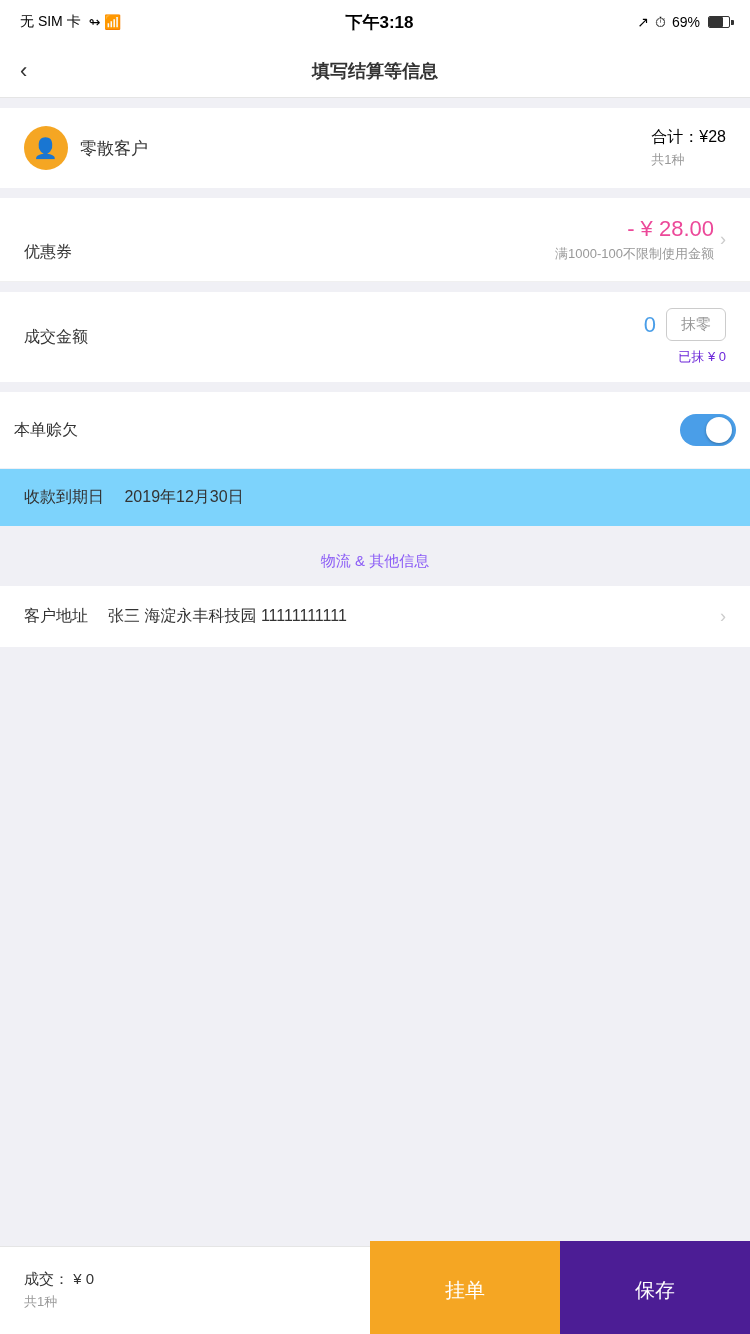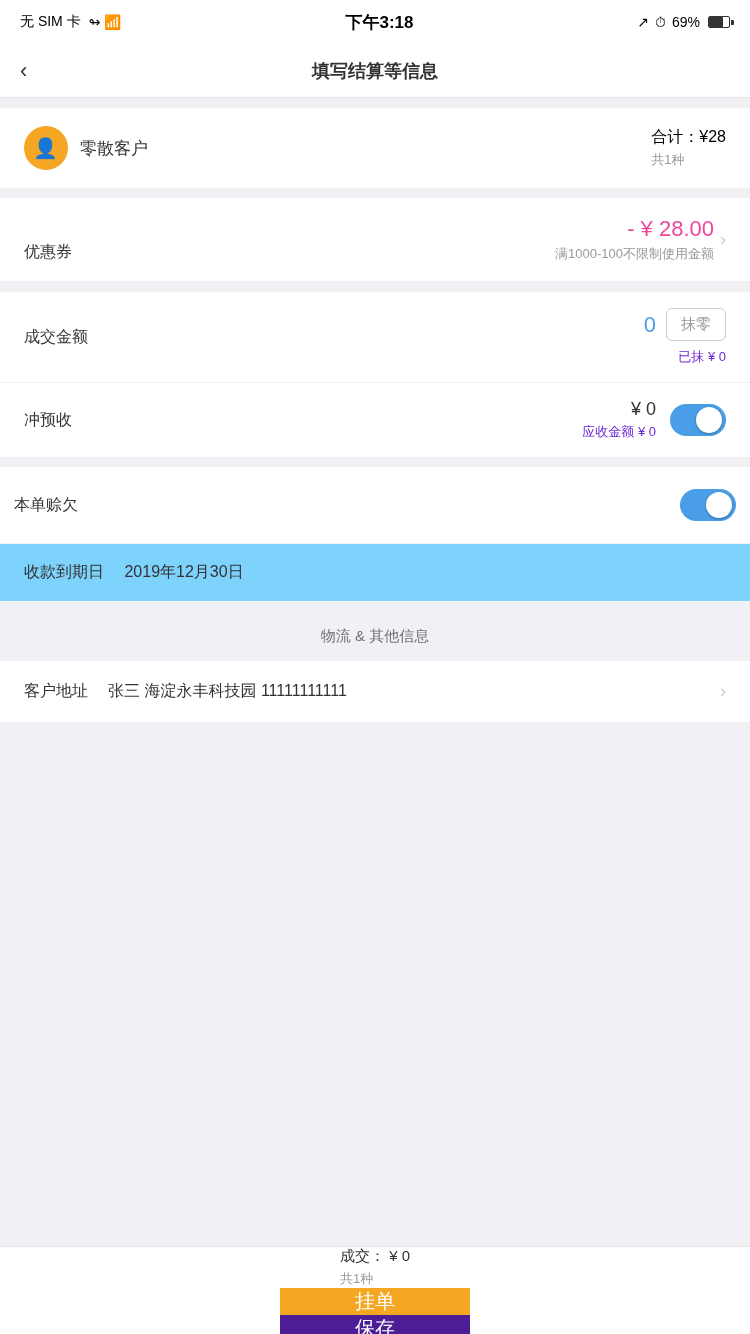--- a/index.html
+++ b/index.html
@@ -170,21 +170,21 @@
     }
 
     
     .logistics-divider {
       background: #f0f0f5;
       height: 50px;
       display: flex;
       align-items: center;
       justify-content: center;
     }
-    .logistics-label { font-size: 15px; color: #737373; }
+    .logistics-label { font-size: 15px; color: #8b5cf6; }
 
     
     .address-row {
       background: #fff;
       display: flex;
       align-items: center;
       justify-content: space-between;
       padding: 20px 24px;
     }
     .address-label { font-size: 16px; color: #333; flex-shrink: 0; margin-right: 20px; }
@@ -194,21 +194,20 @@
     .bottom-bar {
       position: fixed;
       bottom: 0;
       left: 0;
       width: 750px;
       height: 88px;
       background: #fff;
       display: flex;
       align-items: center;
       border-top: 1px solid #e5e5e5;
-      flex-direction: column;
     }
     .bottom-summary {
       flex: 1;
       padding: 0 24px;
     }
     .bottom-summary-top { font-size: 15px; color: #333; }
     .bottom-summary-bottom { font-size: 13px; color: #999; margin-top: 4px; }
     .bottom-btn {
       width: 190px;
       height: 100px;
@@ -284,34 +283,20 @@
       <div class="form-label">成交金额</div>
       <div class="transaction-right">
         <div class="transaction-right-row">
           <span class="form-value-blue">0</span>
           <button class="round-btn">抹零</button>
         </div>
         <div class="form-sub">已抹  ¥ 0</div>
       </div>
     </div>
 
-    <div class="precollect-row" style="border-top:1px solid #f0f0f0;">
-      <div class="form-label">冲预收</div>
-      <div class="precollect-right">
-        <div style="display:flex;align-items:center;gap:14px;">
-          <div style="text-align:right;">
-            <div style="font-size:18px;color:#333;font-weight:500;">¥ 0</div>
-            <div class="form-sub">应收金额 ¥ 0</div>
-          </div>
-          <div class="toggle">
-            <div class="toggle-knob"></div>
-          </div>
-        </div>
-      </div>
-    </div>
   </div>
 
   <div class="section-divider"></div>
 
   <div class="debt-row">
     <div class="debt-label">本单赊欠</div>
     <div class="toggle">
       <div class="toggle-knob"></div>
     </div>
   </div>

